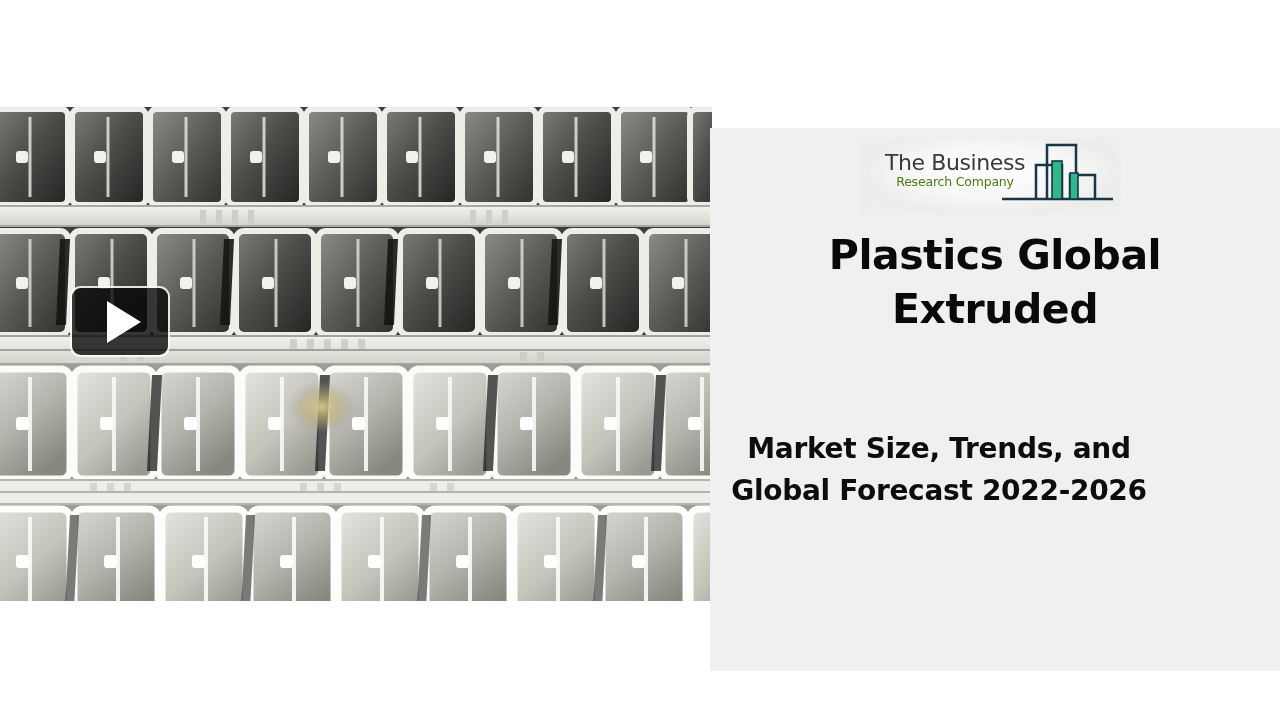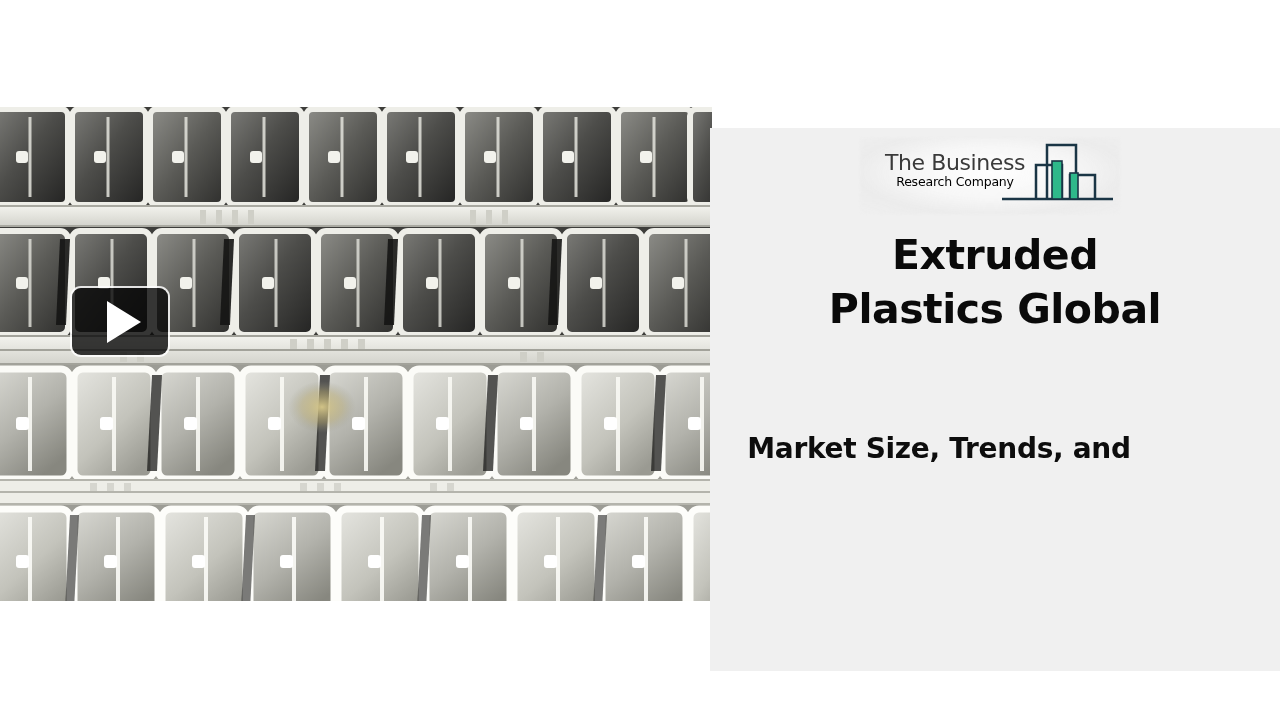--- a/index.html
+++ b/index.html
@@ -107,21 +107,21 @@
     font-size: 22px;
     font-weight: 400;
     color: #3a3a3a;
     letter-spacing: -0.4px;
     white-space: nowrap;
   }
   #logo-line2 {
     font-family: "DejaVu Sans", sans-serif;
     font-size: 12.5px;
     font-weight: 400;
-    color: #000000;
+    color: #4d7c0f;
     letter-spacing: -0.2px;
     margin-top: 2px;
     white-space: nowrap;
   }
   #logo-mark {
     position: absolute;
     left: 140px;
     top: 5px;
     width: 115px;
     height: 70px;
@@ -472,22 +472,23 @@
         <path d="M47 60 L47 6 L76 6 L76 60" fill="none" stroke="#1a3545" stroke-width="2.5"></path>
 
         <path d="M70 60 L70 36 L95 36 L95 60" fill="none" stroke="#1a3545" stroke-width="2.5"></path>
 
         <rect x="52" y="22" width="10" height="38" fill="#2eb88a" stroke="#1a3545" stroke-width="1.6"></rect>
         <rect x="70" y="34" width="8" height="26" fill="#2eb88a" stroke="#1a3545" stroke-width="1.6"></rect>
       </svg>
     </div>
 
     <div id="title-block">
+      <div class="title-line">Plastics Global</div>
       <div class="title-line">Extruded</div>
-      <div class="title-line">Plastics Global</div>
     </div>
 
     <div id="subtitle-block">
       <div class="subtitle-line">Market Size, Trends, and</div>
+      <div class="subtitle-line">Global Forecast 2022-2026</div>
     </div>
 
   </div>
 </div>
 
 </body></html>

